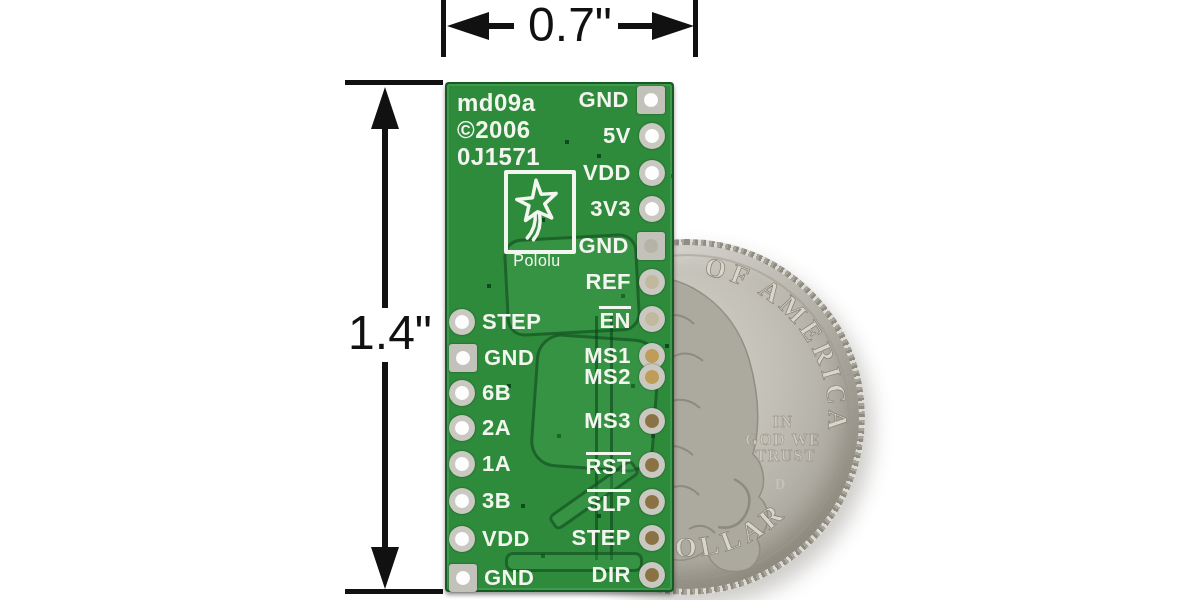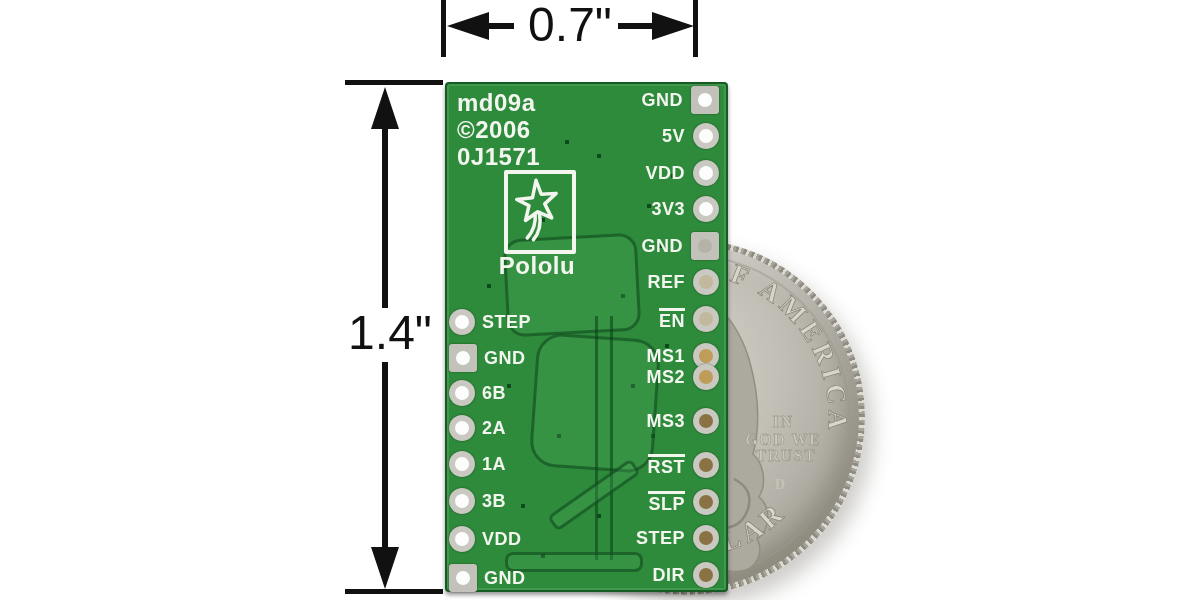--- a/index.html
+++ b/index.html
@@ -29,21 +29,21 @@
         background:radial-gradient(circle at 42% 36%, #d9d6cd 0%, #c2bfb6 40%, #aba89f 70%, #918e85 100%);
         box-shadow:inset -10px -14px 26px rgba(90,82,66,.35), inset 8px 10px 20px rgba(255,255,255,.45);}
   .coin svg{position:absolute;inset:0;z-index:2;}
   .coin-arc-text{font-family:"Liberation Serif",serif;font-weight:bold;font-size:27px;
                  letter-spacing:5px;fill:#d8d5cc;stroke:#857f72;stroke-width:.7px;}
   .coin-motto{font-family:"Liberation Serif",serif;font-weight:bold;font-size:16px;
               letter-spacing:1.5px;fill:#ccc9bf;stroke:#8a8477;stroke-width:.4px;}
   .coin-mint{font-family:"Liberation Serif",serif;font-weight:bold;font-size:14px;fill:#c5c2b8;}
 
   
-  .board{position:absolute;left:445px;top:82px;width:283px;height:510px;z-index:10;
+  .board{position:absolute;left:445px;top:82px;width:229px;height:510px;z-index:10;
          background-color:#2e8b3b;border:2px solid #175a23;border-radius:4px;box-sizing:border-box;
          box-shadow:0 3px 4px rgba(0,0,0,.4), inset 0 0 0 2px rgba(120,200,130,.25);
          background-image:
            radial-gradient(2.5px 2.5px at 120px 58px,  #0d4a1c 97%, transparent),
            radial-gradient(2.5px 2.5px at 152px 72px,  #0d4a1c 97%, transparent),
            radial-gradient(2.5px 2.5px at 226px 92px,  #0d4a1c 97%, transparent),
            radial-gradient(2.5px 2.5px at 96px 136px,  #0d4a1c 97%, transparent),
            radial-gradient(2.5px 2.5px at 202px 122px, #0d4a1c 97%, transparent),
            radial-gradient(2.5px 2.5px at 214px 162px, #0d4a1c 97%, transparent),
            radial-gradient(2.5px 2.5px at 42px 202px,  #0d4a1c 97%, transparent),
@@ -63,27 +63,27 @@
   .t3{left:148px;top:232px;width:12px;height:244px;background:none;border-top:none;border-bottom:none;}
   .t4{left:58px;top:468px;width:132px;height:14px;border-radius:8px;}
   .t5{left:96px;top:402px;width:96px;height:12px;border-radius:6px;transform:rotate(-35deg);}
 
   .silkscreen{position:absolute;left:10px;top:5px;color:#f2f6ef;font-weight:bold;
               font-size:24px;line-height:27px;letter-spacing:.5px;}
 
   .logo-box{position:absolute;left:57px;top:86px;width:64px;height:76px;
             border:4px solid #f2f6ef;border-radius:2px;}
   .logo-text{position:absolute;left:40px;top:168px;width:100px;text-align:center;
-             color:#f2f6ef;font-weight:bold;font-size:24px;letter-spacing:.5px;}
+             color:#f2f6ef;font-weight:normal;font-size:16px;letter-spacing:.5px;}
 
   
   .pin{position:absolute;display:flex;align-items:center;height:26px;}
   .pin.lft{left:2px;gap:7px;}
   .pin.rgt{right:7px;gap:8px;}
-  .plabel{color:#f2f6ef;font-weight:bold;font-size:18px;letter-spacing:.5px;line-height:1;}
+  .plabel{color:#f2f6ef;font-weight:bold;font-size:22px;letter-spacing:.5px;line-height:1;}
   .plabel.ol{border-top:3px solid #f2f6ef;padding-top:1px;}
   .pad{position:relative;width:26px;height:26px;background:#c9c9c2;border-radius:50%;
        box-shadow:0 0 2px rgba(0,0,0,.5);flex:0 0 auto;}
   .pad.square{width:28px;height:28px;border-radius:3px;background:#c2c2bb;}
   .pad::after{content:'';position:absolute;inset:6px;border-radius:50%;background:#fdfdfd;}
   .pad.square::after{inset:7px;}
   .pad.in-grey::after{background:#b5b2a8;}
   .pad.in-tan::after{background:#c2b89e;}
   .pad.in-gold::after{background:#bf9c58;}
   .pad.in-bronze::after{background:#8a7244;}

